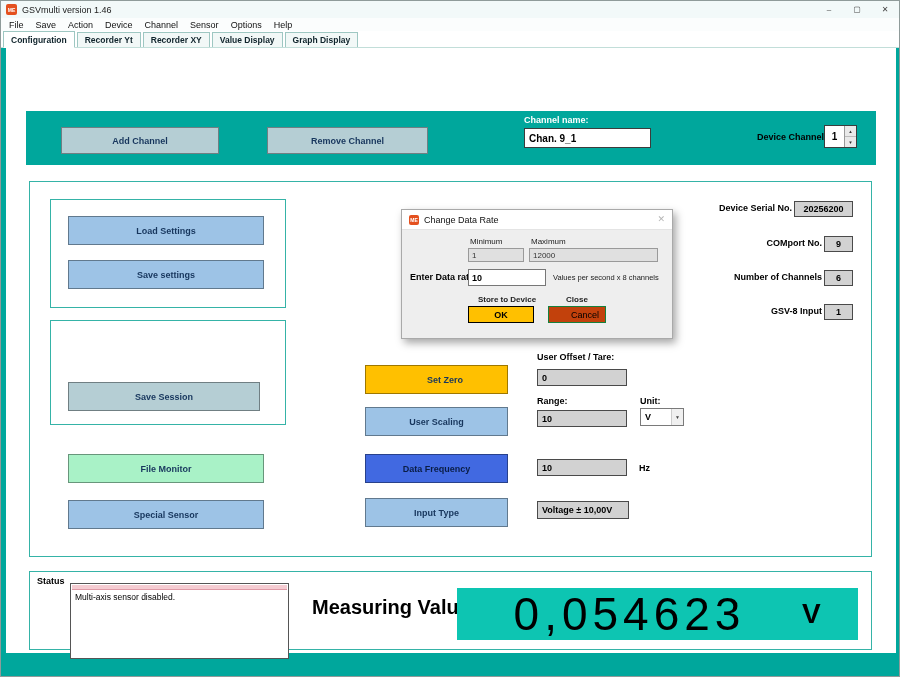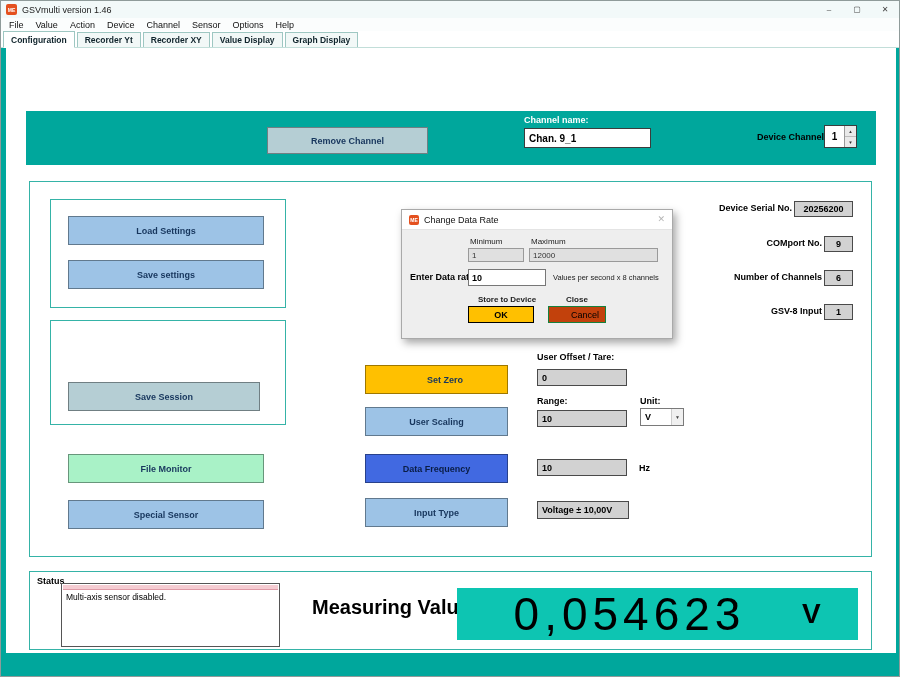--- a/index.html
+++ b/index.html
@@ -51,21 +51,21 @@
   .spin-btn.up { border-bottom: 1px solid #bbb; }
 
   .main-panel { position: absolute; left: 28px; top: 133px; width: 843px; height: 376px; border: 1px solid #35b3a7; background: #fff; }
   .groupbox { position: absolute; border: 1px solid #35b3a7; }
 
   .select { position: absolute; background: #fff; border: 1px solid #7a7a7a; display: flex; align-items: center; font-size: 9px; font-weight: bold; }
   .select .val { flex: 1; padding-left: 4px; }
   .select .arr { width: 12px; height: 100%; font-size: 5px; color: #444; display: flex; align-items: center; justify-content: center; border-left: 1px solid #ccc; background: #f0f0f0; }
 
   .status-group { position: absolute; left: 28px; top: 523px; width: 843px; height: 79px; border: 1px solid #35b3a7; background: #fff; }
-  .status-box { position: absolute; left: 31px; top: 11px; width: 219px; height: 64px; border: 1px solid #555; background: #fff; overflow: hidden; }
+  .status-box { position: absolute; left: 40px; top: 11px; width: 219px; height: 76px; border: 1px solid #555; background: #fff; overflow: hidden; }
   .status-strip { height: 5px; background: #f5ccd2; border-bottom: 1px solid #df9aa6; margin: 1px 1px 0 1px; }
   .status-msg { font-size: 8.5px; padding: 2px 4px; color: #000; }
   .measuring-label { position: absolute; left: 282px; top: 24px; font-size: 20px; font-weight: bold; color: #000; white-space: nowrap; }
   .display { position: absolute; left: 427px; top: 16px; width: 401px; height: 52px; background: #0dc5b2; display: flex; align-items: center; }
   .display .val { flex: 1; text-align: center; font-size: 46px; letter-spacing: 5px; color: #000; line-height: 52px; white-space: nowrap; }
   .display .unit { width: 56px; font-size: 28px; font-weight: bold; color: #000; }
 
   
   .dialog { position: absolute; left: 400px; top: 208px; width: 272px; height: 130px; background: #eee; border: 1px solid #a9a9a9; box-shadow: 3px 4px 8px rgba(0,0,0,.35); z-index: 50; }
   .dtitle { position: absolute; left: 0; top: 0; right: 0; height: 20px; background: #fff; display: flex; align-items: center; padding-left: 7px; font-size: 9px; color: #111; border-bottom: 1px solid #e4e4e4; }
@@ -91,21 +91,21 @@
     <span>GSVmulti version 1.46</span>
     <span class="win-controls">
       <span class="win-btn">–</span>
       <span class="win-btn">▢</span>
       <span class="win-btn">✕</span>
     </span>
   </div>
 
   <div class="menubar">
     <span class="menu-item">File</span>
-    <span class="menu-item">Value</span>
+    <span class="menu-item">Save</span>
     <span class="menu-item">Action</span>
     <span class="menu-item">Device</span>
     <span class="menu-item">Channel</span>
     <span class="menu-item">Sensor</span>
     <span class="menu-item">Options</span>
     <span class="menu-item">Help</span>
   </div>
 
   <div class="tabrow">
     <span class="tab active">Configuration</span>
@@ -114,20 +114,21 @@
     <span class="tab">Value Display</span>
     <span class="tab">Graph Display</span>
   </div>
 
   <div class="client">
     <div class="edge left"></div>
     <div class="edge right"></div>
     <div class="edge bottom"></div>
 
     <div class="channel-band">
+      <div class="btn slate" style="left:35px; top:16px; width:158px; height:27px;">Add Channel</div>
       <div class="btn slate" style="left:241px; top:16px; width:161px; height:27px;">Remove Channel</div>
       <div class="lbl white" style="left:498px; top:4px;">Channel name:</div>
       <input class="tfield" style="left: 498px; top: 17px; width: 127px; height: 20px;" value="Chan. 9_1">
       <div class="lbl" style="left:731px; top:21px;">Device Channel</div>
       <div class="spinner">
         <input value="1" style="">
         <span class="spin-btns">
           <span class="spin-btn up">▲</span>
           <span class="spin-btn">▼</span>
         </span>

